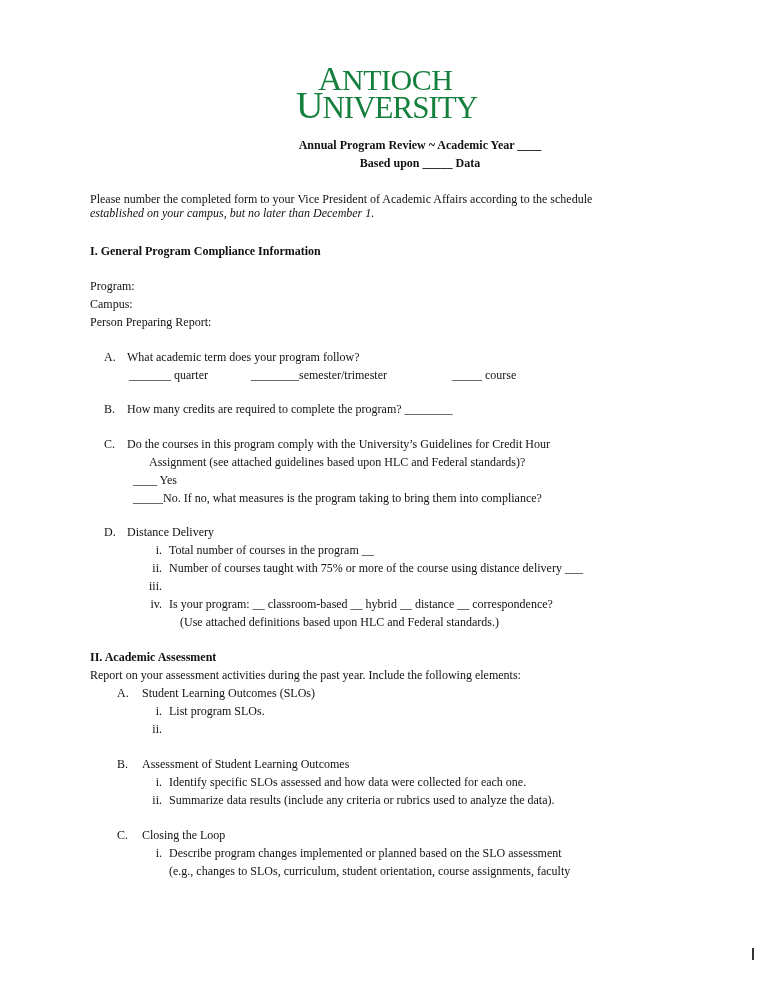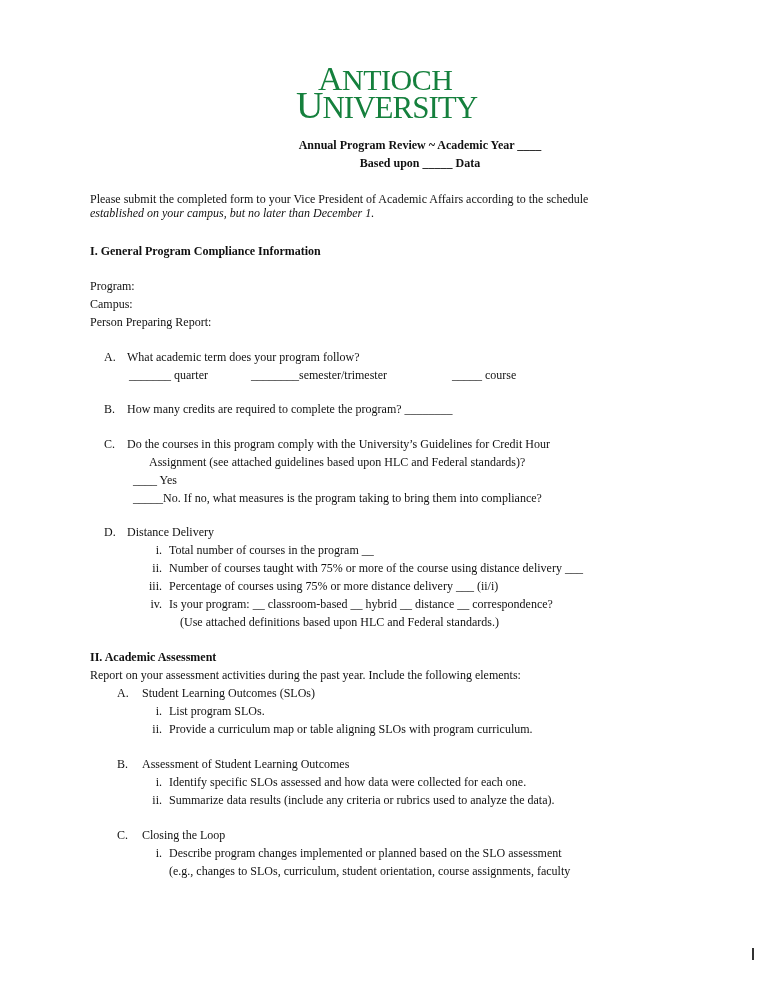--- a/index.html
+++ b/index.html
@@ -30,21 +30,21 @@
 <div class="page">
 
   <div class="logo">
     <div class="l1"><span class="cap">A</span><span>NTIOCH</span></div>
     <div class="l2"><span class="cap">U</span><span>NIVERSITY</span></div>
   </div>
 
   <div class="t b center" style="top:136px;">Annual Program Review ~ Academic Year ____</div>
   <div class="t b center" style="top:154px;">Based upon _____ Data</div>
 
-  <div class="t" style="left:54px; top:190px;">Please submit the completed form to your Vice President of Academic Affairs according to the schedule</div>
+  <div class="t" style="left:54px; top:190px;">Please number the completed form to your Vice President of Academic Affairs according to the schedule</div>
   <div class="t" style="left:54px; top:204px;font-style:italic;">established on your campus, but no later than December 1.</div>
 
   <div class="t b" style="left:54px; top:242px;">I. General Program Compliance Information</div>
 
   <div class="t" style="left:54px; top:277px;">Program:</div>
   <div class="t" style="left:54px; top:295px;">Campus:</div>
   <div class="t" style="left:54px; top:313px;">Person Preparing Report:</div>
 
   <div class="t" style="left:68px; top:348px;">A.</div>
   <div class="t" style="left:91px; top:348px;">What academic term does your program follow?</div>
@@ -62,34 +62,32 @@
   <div class="t" style="left:97px; top:489px;">_____No.   If no, what measures is the program taking to bring them into compliance?</div>
 
   <div class="t" style="left:68px; top:523px;">D.</div>
   <div class="t" style="left:91px; top:523px;">Distance Delivery</div>
 
   <div class="t" style="left:104px; top:541px; width:22px; text-align:right;">i.</div>
   <div class="t" style="left:133px; top:541px;">Total number of courses in the program __</div>
   <div class="t" style="left:104px; top:559px; width:22px; text-align:right;">ii.</div>
   <div class="t" style="left:133px; top:559px;text-align:right;">Number of courses taught with 75% or more of the course using distance delivery ___</div>
   <div class="t" style="left:104px; top:577px; width:22px; text-align:right;">iii.</div>
-  <div class="t" style="left:133px; top:577px;">Percentage of courses using 75% or more distance delivery  ___  (ii/i)</div>
   <div class="t" style="left:104px; top:595px; width:22px; text-align:right;">iv.</div>
   <div class="t" style="left:133px; top:595px;">Is your program: __ classroom-based  __ hybrid  __ distance  __ correspondence?</div>
   <div class="t" style="left:144px; top:613px;">(Use attached definitions based upon HLC and Federal standards.)</div>
 
   <div class="t b" style="left:54px; top:648px;">II. Academic Assessment</div>
   <div class="t" style="left:54px; top:666px;">Report on your assessment activities during the past year. Include the following elements:</div>
 
   <div class="t" style="left:81px; top:684px;">A.</div>
   <div class="t" style="left:106px; top:684px;">Student Learning Outcomes (SLOs)</div>
   <div class="t" style="left:104px; top:702px; width:22px; text-align:right;">i.</div>
   <div class="t" style="left:133px; top:702px;font-family:Liberation Serif, serif;">List program SLOs.</div>
   <div class="t" style="left:104px; top:720px; width:22px; text-align:right;">ii.</div>
-  <div class="t" style="left:133px; top:720px;">Provide a curriculum map or table aligning SLOs with program curriculum.</div>
 
   <div class="t" style="left:81px; top:755px;">B.</div>
   <div class="t" style="left:106px; top:755px;">Assessment of Student Learning Outcomes</div>
   <div class="t" style="left:104px; top:773px; width:22px; text-align:right;">i.</div>
   <div class="t" style="left:133px; top:773px;">Identify specific SLOs assessed and how data were collected for each one.</div>
   <div class="t" style="left:104px; top:791px; width:22px; text-align:right;">ii.</div>
   <div class="t" style="left:133px; top:791px;">Summarize data results (include any criteria or rubrics used to analyze the data).</div>
 
   <div class="t" style="left:81px; top:826px;">C.</div>
   <div class="t" style="left:106px; top:826px;">Closing the Loop</div>

